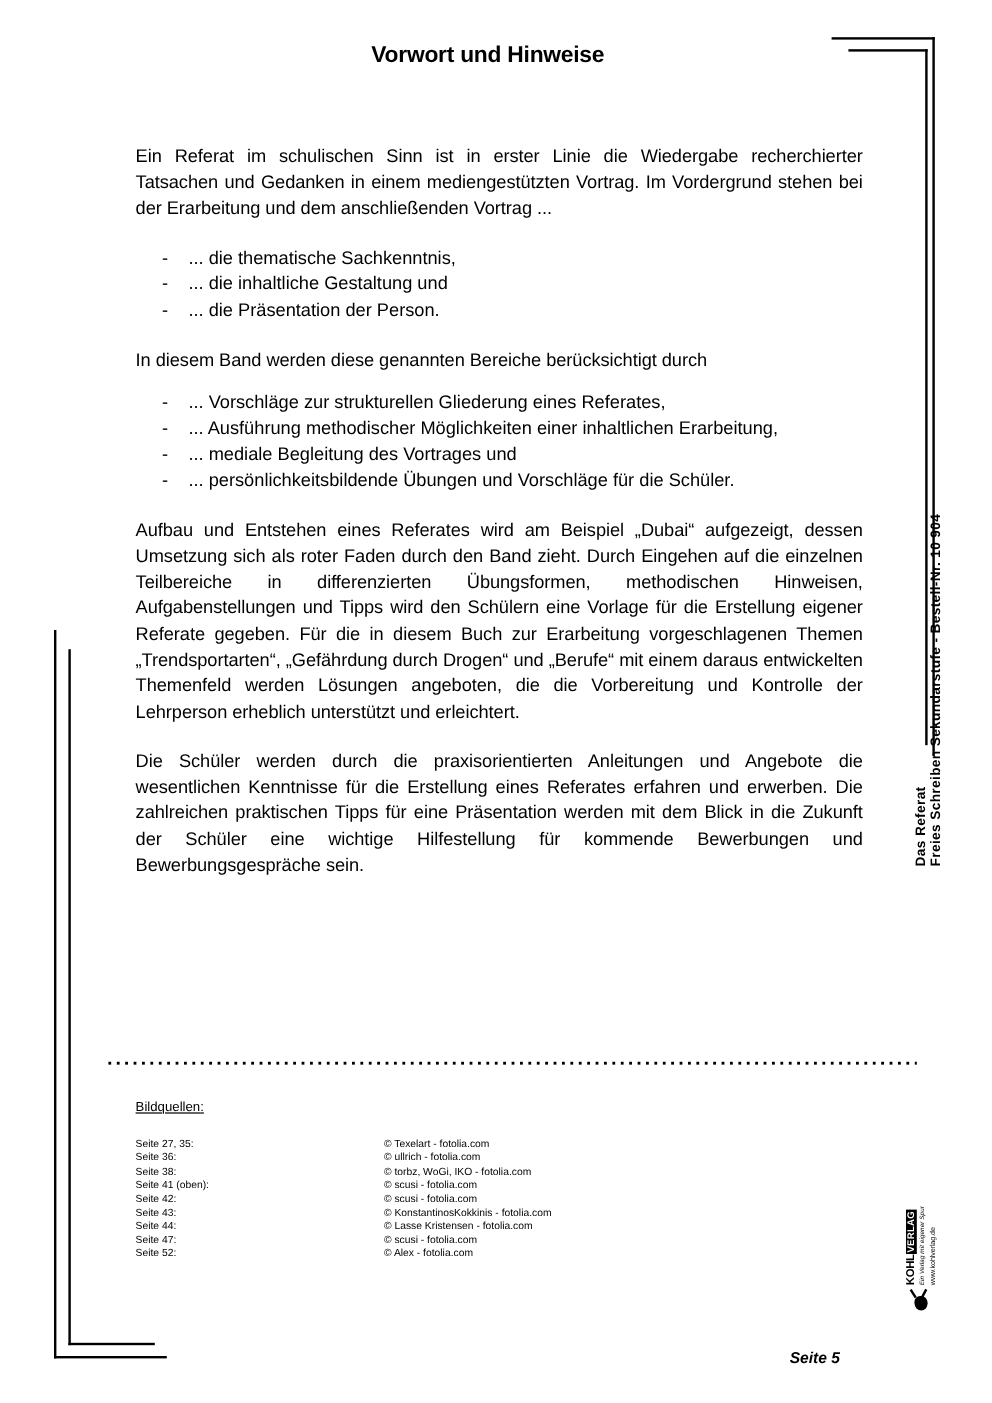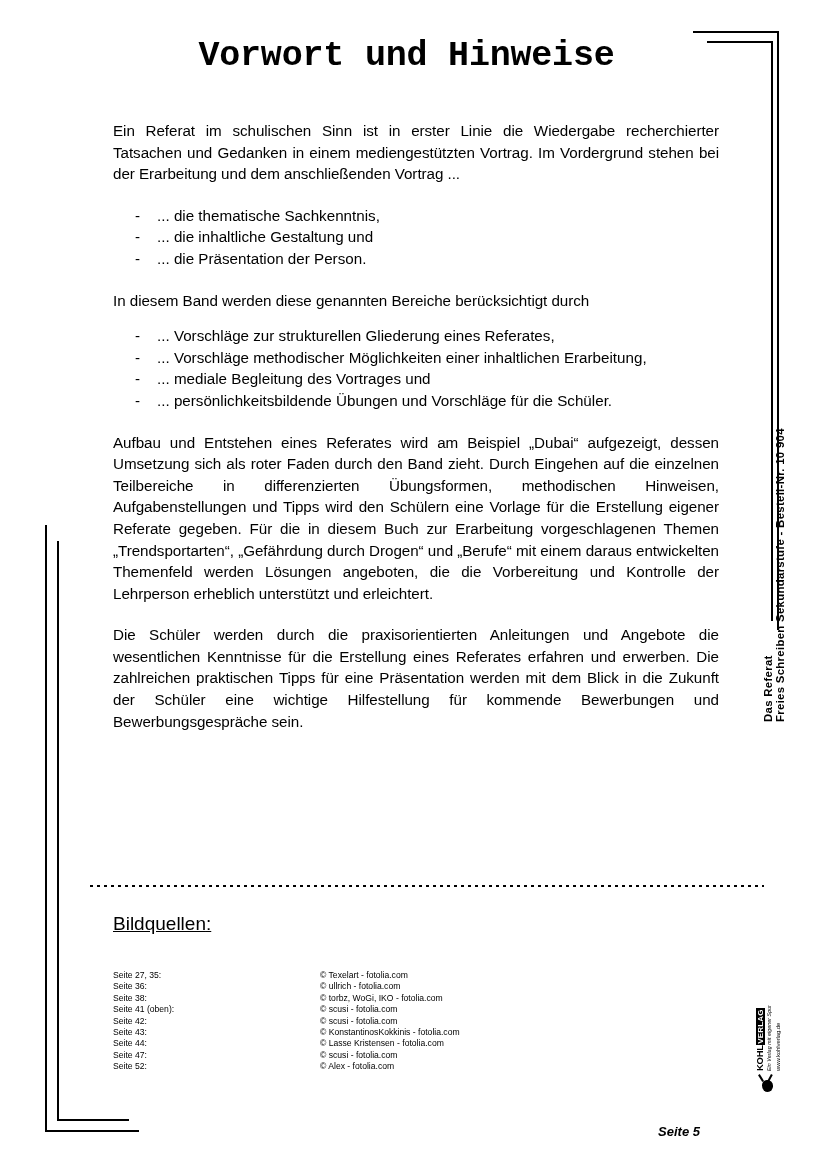--- a/index.html
+++ b/index.html
@@ -99,23 +99,23 @@
     background: #000;
   }
 
   
   .page-title {
     position: absolute;
     left: 0px;
     top: 36px;
     width: 813px;
     text-align: center;
-    font-family: Liberation Mono, monospace;
+    font-family: Liberation Sans, sans-serif;
     font-weight: bold;
-    font-size: 35px;
+    font-size: 19px;
     letter-spacing: -0.2px;
   }
 
   
   .content {
     position: absolute;
     left: 113px;
     top: 120px;
     width: 606px;
   }
@@ -160,24 +160,24 @@
   }
 
   
   .sources {
     position: absolute;
     left: 113px;
     top: 913px;
     width: 560px;
   }
   .sources-title {
-    font-size: 19px;
+    font-size: 11px;
     font-weight: normal;
     text-decoration: underline;
-    margin-bottom: 35px;
+    margin-bottom: 19px;
     display: inline-block;
   }
   .sources-title .colon { text-decoration: none; }
   table.sources-table {
     border-collapse: collapse;
     font-size: 8.6px;
     line-height: 11.4px;
   }
   table.sources-table td {
     padding: 0;
@@ -317,21 +317,21 @@
   <ul class="dashlist">
     <li><span class="dash">-</span><span>... die thematische Sachkenntnis,</span></li>
     <li><span class="dash">-</span><span>... die inhaltliche Gestaltung und</span></li>
     <li><span class="dash">-</span><span>... die Präsentation der Person.</span></li>
   </ul>
 
   <p class="para tight">In diesem Band werden diese genannten Bereiche berücksichtigt durch</p>
 
   <ul class="dashlist">
     <li><span class="dash">-</span><span>... Vorschläge zur strukturellen Gliederung eines Referates,</span></li>
-    <li><span class="dash">-</span><span>... Vorschläge methodischer Möglichkeiten einer inhaltlichen Erarbeitung,</span></li>
+    <li><span class="dash">-</span><span>... Ausführung methodischer Möglichkeiten einer inhaltlichen Erarbeitung,</span></li>
     <li><span class="dash">-</span><span>... mediale Begleitung des Vortrages und</span></li>
     <li><span class="dash">-</span><span>... persönlichkeitsbildende Übungen und Vorschläge für die Schüler.</span></li>
   </ul>
 
   <p class="para">Aufbau und Entstehen eines Referates wird am Beispiel „Dubai“ aufgezeigt, dessen Umsetzung sich als roter Faden durch den Band zieht. Durch Eingehen auf die einzelnen Teilbereiche in differenzierten Übungsformen, methodischen Hinweisen, Aufgabenstellungen und Tipps wird den Schülern eine Vorlage für die Erstellung eigener Referate gegeben. Für die in diesem Buch zur Erarbeitung vorgeschlagenen Themen „Trendsportarten“, „Gefährdung durch Drogen“ und „Berufe“ mit einem daraus entwickelten Themenfeld werden Lösungen angeboten, die die Vorbereitung und Kontrolle der Lehrperson erheblich unterstützt und erleichtert.</p>
 
   <p class="para last">Die Schüler werden durch die praxisorientierten Anleitungen und Angebote die wesentlichen Kenntnisse für die Erstellung eines Referates erfahren und erwerben. Die zahlreichen praktischen Tipps für eine Präsentation werden mit dem Blick in die Zukunft der Schüler eine wichtige Hilfestellung für kommende Bewerbungen und Bewerbungsgespräche sein.</p>
 </div>
 
 <div class="dotted-sep"></div>

